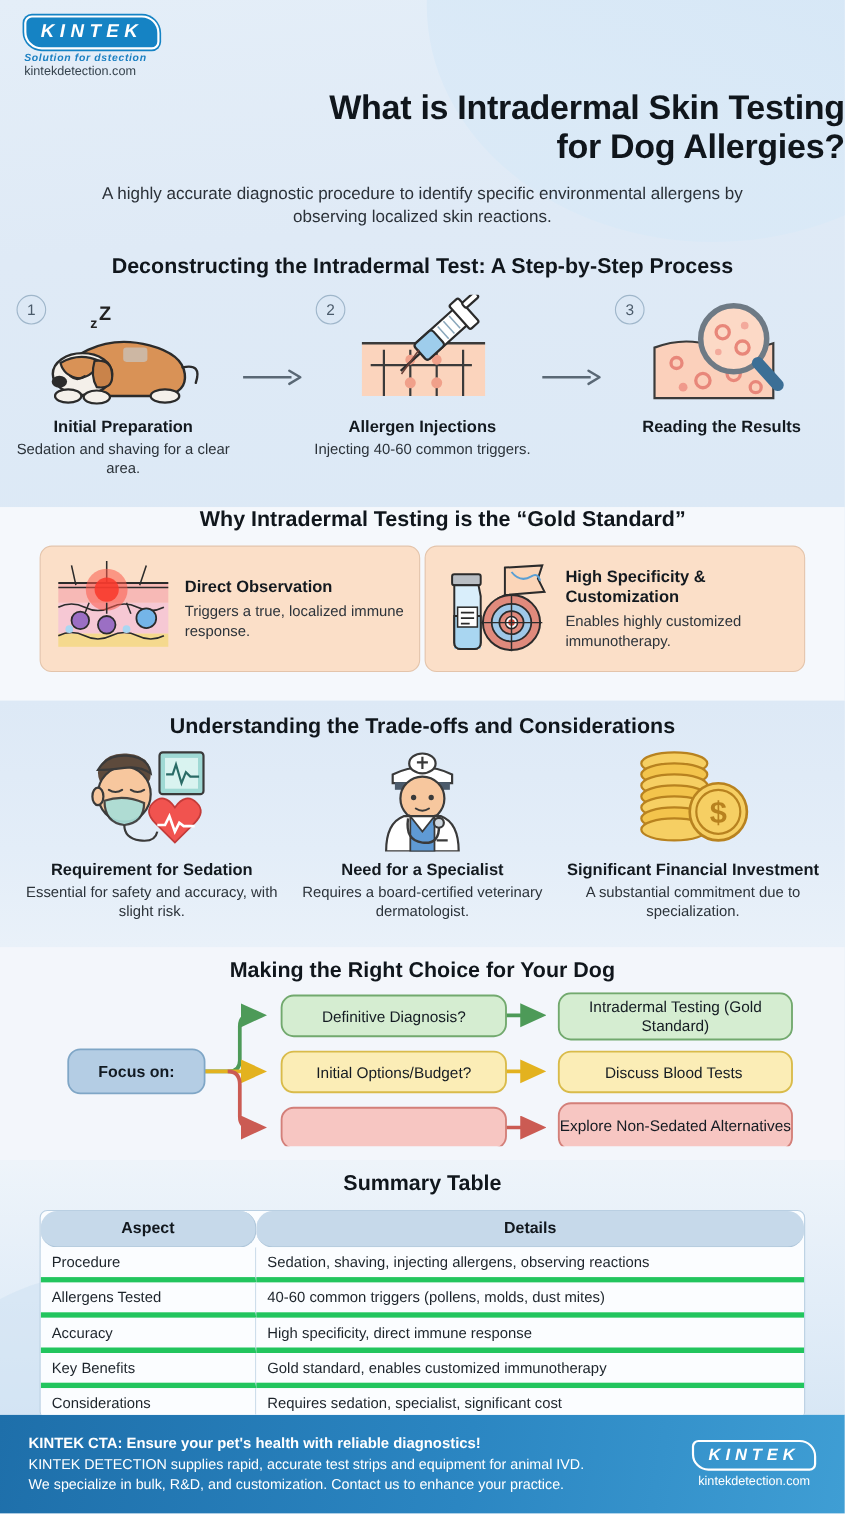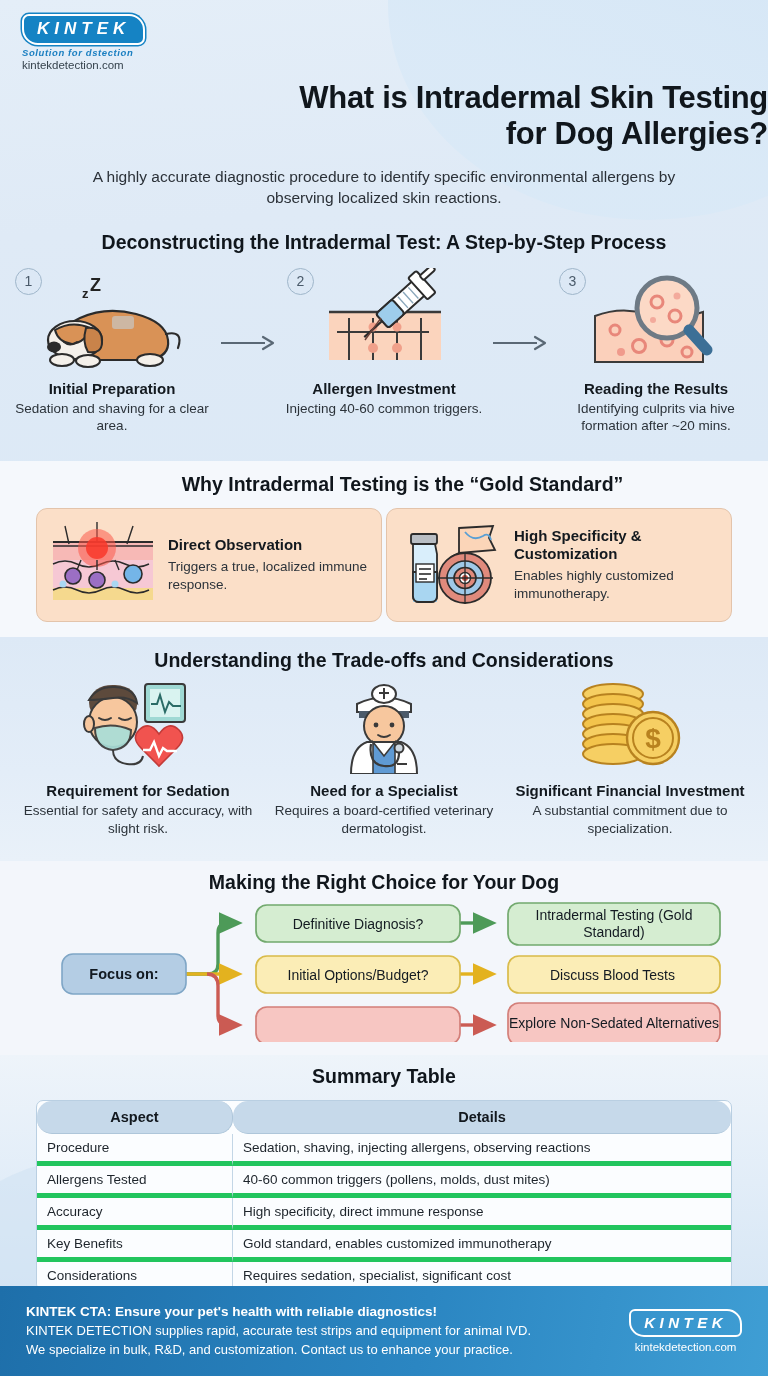--- a/index.html
+++ b/index.html
@@ -248,21 +248,21 @@
               <rect x="114" y="19" width="11" height="29" rx="2" fill="#ffffff" stroke="#2b2b2b" stroke-width="2"></rect>
               <rect x="124" y="25" width="16" height="6" rx="2" fill="#ffffff" stroke="#2b2b2b" stroke-width="2"></rect>
               <line x1="42" y1="33.5" x2="66" y2="33.5" stroke="#2b2b2b" stroke-width="2.2"></line>
               <line x1="94" y1="26" x2="94" y2="41" stroke="#8aa7bb" stroke-width="1.4"></line>
               <line x1="101" y1="26" x2="101" y2="41" stroke="#8aa7bb" stroke-width="1.4"></line>
               <line x1="108" y1="26" x2="108" y2="41" stroke="#8aa7bb" stroke-width="1.4"></line>
             </g>
             <line x1="56" y1="72" x2="72" y2="50" stroke="#6a4038" stroke-width="1.4"></line>
           </svg>
         </div>
-        <div class="step-title">Allergen Investment</div>
+        <div class="step-title">Allergen Injections</div>
         <div class="step-desc">Injecting 40-60 common triggers.</div>
       </div>
 
       <div class="arrow-h">
         <svg width="62" height="18" viewBox="0 0 62 18">
           <line x1="4" y1="9" x2="48" y2="9" stroke="#5a6875" stroke-width="2.2"></line>
           <path d="M46 3 L56 9 L46 15" fill="none" stroke="#5a6875" stroke-width="2.2" stroke-linecap="round" stroke-linejoin="round"></path>
         </svg>
       </div>
 
@@ -280,27 +280,26 @@
 
             <circle cx="86" cy="40" r="30" fill="#fcd9c6" stroke="#6e7a85" stroke-width="5"></circle>
             <circle cx="76" cy="34" r="6" fill="none" stroke="#e8877a" stroke-width="3"></circle>
             <circle cx="94" cy="48" r="6" fill="none" stroke="#e8877a" stroke-width="3"></circle>
             <circle cx="96" cy="28" r="3.5" fill="#f3aa9c"></circle>
             <circle cx="72" cy="52" r="3" fill="#f3aa9c"></circle>
             <line x1="108" y1="62" x2="126" y2="82" stroke="#3c6f96" stroke-width="11" stroke-linecap="round"></line>
           </svg>
         </div>
         <div class="step-title">Reading the Results</div>
-        <div class="step-desc">Identifying culprits via hive formation after ~20 mins.</div>
       </div>
     </div>
   </div>
 
   <div class="sec sec-gold">
-    <div class="sec-head" style="padding-top:12px;margin-left:37px;">Why Intradermal Testing is the “Gold Standard”</div>
+    <div class="sec-head" style="padding-top:0;margin-left:37px;">Why Intradermal Testing is the “Gold Standard”</div>
     <div class="gold-row">
 
       <div class="gold-card">
         <div>
           <svg width="108" height="86" viewBox="0 0 108 86">
             <rect x="4" y="22" width="100" height="18" fill="#f7b9b6"></rect>
             <rect x="4" y="40" width="100" height="28" fill="#f6c8d4"></rect>
             <rect x="4" y="68" width="100" height="12" fill="#f5d98e"></rect>
             <line x1="4" y1="22" x2="104" y2="22" stroke="#2b2b2b" stroke-width="2"></line>
             <line x1="4" y1="26" x2="104" y2="26" stroke="#2b2b2b" stroke-width="1.4"></line>

